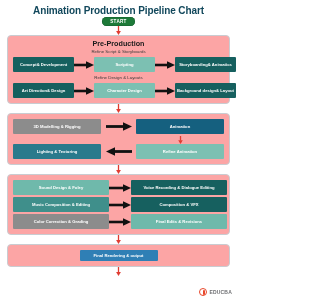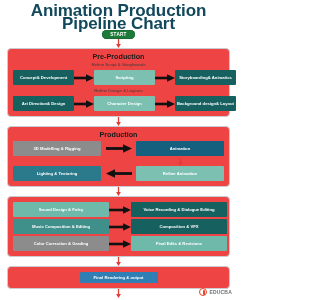--- a/index.html
+++ b/index.html
@@ -5,21 +5,21 @@
   * { box-sizing: border-box; margin:0; padding:0; }
   html,body { width:237px; height:300px; }
   body {
     font-family: "Liberation Sans", sans-serif;
     background:#ffffff;
     position:relative;
     overflow:hidden;
   }
   .chart-title{
     text-align:center;
-    font-size:17px;
+    font-size:10px;
     font-weight:bold;
     color:#12485c;
     letter-spacing:-0.1px;
     margin-top:4px;
     line-height:13px;
   }
   
   .pill-row{ display:flex; justify-content:center; }
   .pill{
     font-size:4.6px;
@@ -37,21 +37,21 @@
     display:flex;
     justify-content:center;
     align-items:center;
   }
   .connector svg{ display:block; }
 
   
   .section{
     border:0.8px solid #c9ccd1;
     border-radius:4px;
-    background:#ef4444;
+    background:#fca5a5;
     margin:0 7px;
     padding:3px 5px 5px 5px;
   }
   .section-title{
     text-align:center;
     font-size:7.2px;
     font-weight:bold;
     color:#1b1b1b;
     line-height:9px;
   }
@@ -199,21 +199,20 @@
 </div>
 
 <div class="connector">
   <svg width="7" height="9" viewBox="0 0 7 9">
     <line x1="3.5" y1="0" x2="3.5" y2="5.4" stroke="#e03c31" stroke-width="1.3"></line>
     <polygon points="3.5,9 1.1,5 5.9,5" fill="#e03c31"></polygon>
   </svg>
 </div>
 
 <div class="section">
-  <div class="section-title">Production</div>
   <div class="prod-row">
     <div class="box wide" style="background: rgb(140, 140, 140);">3D Modelling &amp; Rigging</div>
     <div class="arrow-cell">
       <svg width="26" height="9" viewBox="0 0 26 9">
         <line x1="0" y1="4.5" x2="18" y2="4.5" stroke="#111" stroke-width="2.8"></line>
         <polygon points="26,4.5 17,0.3 17,8.7" fill="#111"></polygon>
       </svg>
     </div>
     <div class="box wide" style="background: rgb(21, 96, 127);">Animation</div>
   </div>

